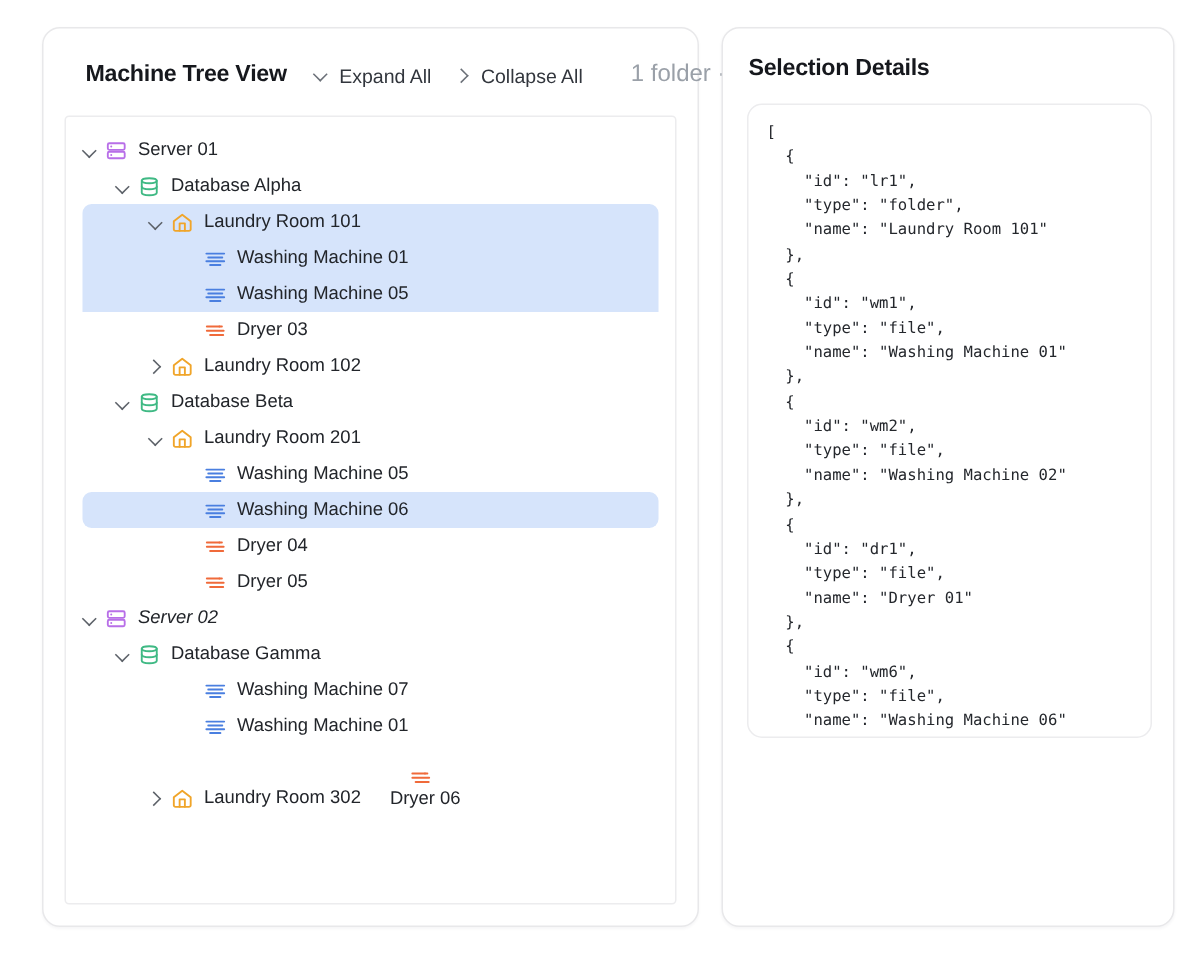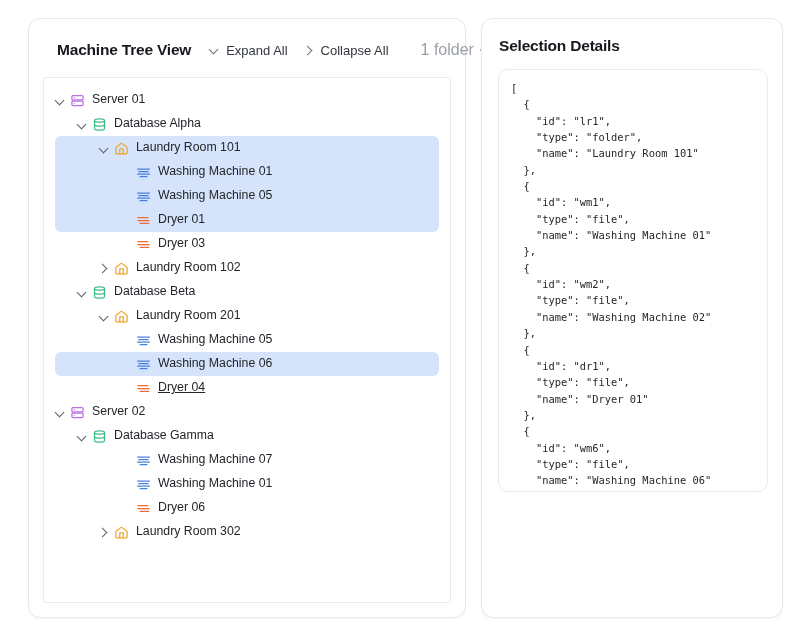--- a/index.html
+++ b/index.html
@@ -273,122 +273,122 @@
               <span class="twisty none"></span>
               <span class="ticon"><svg width="15" height="15" viewBox="0 0 24 24" fill="none" stroke-width="2" stroke-linecap="round" stroke-linejoin="round" stroke="#4a7fe0">
                   <path d="M2.5 6.5h19"></path>
                   <path d="M4.5 10.6h15"></path>
                   <path d="M2.5 14.6h19"></path>
                   <path d="M6.5 18.6h11"></path>
                 </svg></span>
               <span class="label">Washing Machine 05</span>
             </div>
           </div>
-          <div class="tree-row sel sel-bot">
+          <div class="tree-row">
             <div class="row-bg"></div>
             <div class="row-inner" style="padding-left: 74px;">
               <span class="twisty none"></span>
               <span class="ticon"><svg width="15" height="15" viewBox="0 0 24 24" fill="none" stroke-width="2" stroke-linecap="round" stroke-linejoin="round" stroke="#f06a3a">
                   <path d="M3 7.5h13.5"></path>
                   <path d="M3 12h18"></path>
                   <path d="M6.5 16.5h14"></path>
                   <path d="M16.5 7.5l2.6 0"></path>
                 </svg></span>
-              <span class="label">Dryer 01</span>
+              <span class="label">Dryer 03</span>
+            </div>
+          </div>
+          <div class="tree-row">
+            <div class="row-bg"></div>
+            <div class="row-inner" style="padding-left: 52px;">
+              <span class="twisty closed"></span>
+              <span class="ticon"><svg width="15" height="15" viewBox="0 0 24 24" fill="none" stroke-width="2" stroke-linecap="round" stroke-linejoin="round" stroke="#f0a52a">
+                  <path d="M3 10.4 12 3.4l9 7v8.4a1.8 1.8 0 0 1-1.8 1.8H4.8A1.8 1.8 0 0 1 3 18.8z"></path>
+                  <path d="M9.2 20.6v-8h5.6v8"></path>
+                </svg></span>
+              <span class="label">Laundry Room 102</span>
+            </div>
+          </div>
+          <div class="tree-row">
+            <div class="row-bg"></div>
+            <div class="row-inner" style="padding-left: 30px;">
+              <span class="twisty open"></span>
+              <span class="ticon"><svg width="15" height="15" viewBox="0 0 24 24" fill="none" stroke-width="2" stroke-linecap="round" stroke-linejoin="round" stroke="#3fb984">
+                  <ellipse cx="12" cy="5.6" rx="8" ry="2.7"></ellipse>
+                  <path d="M4 5.6v12.8c0 1.5 3.6 2.7 8 2.7s8-1.2 8-2.7V5.6"></path>
+                  <path d="M4 12c0 1.5 3.6 2.7 8 2.7s8-1.2 8-2.7"></path>
+                </svg></span>
+              <span class="label">Database Beta</span>
+            </div>
+          </div>
+          <div class="tree-row">
+            <div class="row-bg"></div>
+            <div class="row-inner" style="padding-left: 52px;">
+              <span class="twisty open"></span>
+              <span class="ticon"><svg width="15" height="15" viewBox="0 0 24 24" fill="none" stroke-width="2" stroke-linecap="round" stroke-linejoin="round" stroke="#f0a52a">
+                  <path d="M3 10.4 12 3.4l9 7v8.4a1.8 1.8 0 0 1-1.8 1.8H4.8A1.8 1.8 0 0 1 3 18.8z"></path>
+                  <path d="M9.2 20.6v-8h5.6v8"></path>
+                </svg></span>
+              <span class="label">Laundry Room 201</span>
+            </div>
+          </div>
+          <div class="tree-row">
+            <div class="row-bg"></div>
+            <div class="row-inner" style="padding-left: 74px;">
+              <span class="twisty none"></span>
+              <span class="ticon"><svg width="15" height="15" viewBox="0 0 24 24" fill="none" stroke-width="2" stroke-linecap="round" stroke-linejoin="round" stroke="#4a7fe0">
+                  <path d="M2.5 6.5h19"></path>
+                  <path d="M4.5 10.6h15"></path>
+                  <path d="M2.5 14.6h19"></path>
+                  <path d="M6.5 18.6h11"></path>
+                </svg></span>
+              <span class="label">Washing Machine 05</span>
+            </div>
+          </div>
+          <div class="tree-row sel sel-solo">
+            <div class="row-bg"></div>
+            <div class="row-inner" style="padding-left: 74px;">
+              <span class="twisty none"></span>
+              <span class="ticon"><svg width="15" height="15" viewBox="0 0 24 24" fill="none" stroke-width="2" stroke-linecap="round" stroke-linejoin="round" stroke="#4a7fe0">
+                  <path d="M2.5 6.5h19"></path>
+                  <path d="M4.5 10.6h15"></path>
+                  <path d="M2.5 14.6h19"></path>
+                  <path d="M6.5 18.6h11"></path>
+                </svg></span>
+              <span class="label">Washing Machine 06</span>
             </div>
           </div>
           <div class="tree-row">
             <div class="row-bg"></div>
             <div class="row-inner" style="padding-left: 74px;">
               <span class="twisty none"></span>
               <span class="ticon"><svg width="15" height="15" viewBox="0 0 24 24" fill="none" stroke-width="2" stroke-linecap="round" stroke-linejoin="round" stroke="#f06a3a">
                   <path d="M3 7.5h13.5"></path>
                   <path d="M3 12h18"></path>
                   <path d="M6.5 16.5h14"></path>
                   <path d="M16.5 7.5l2.6 0"></path>
                 </svg></span>
-              <span class="label">Dryer 03</span>
-            </div>
-          </div>
-          <div class="tree-row">
-            <div class="row-bg"></div>
-            <div class="row-inner" style="padding-left: 52px;">
-              <span class="twisty closed"></span>
-              <span class="ticon"><svg width="15" height="15" viewBox="0 0 24 24" fill="none" stroke-width="2" stroke-linecap="round" stroke-linejoin="round" stroke="#f0a52a">
-                  <path d="M3 10.4 12 3.4l9 7v8.4a1.8 1.8 0 0 1-1.8 1.8H4.8A1.8 1.8 0 0 1 3 18.8z"></path>
-                  <path d="M9.2 20.6v-8h5.6v8"></path>
-                </svg></span>
-              <span class="label">Laundry Room 102</span>
-            </div>
-          </div>
-          <div class="tree-row">
-            <div class="row-bg"></div>
-            <div class="row-inner" style="padding-left: 30px;">
-              <span class="twisty open"></span>
-              <span class="ticon"><svg width="15" height="15" viewBox="0 0 24 24" fill="none" stroke-width="2" stroke-linecap="round" stroke-linejoin="round" stroke="#3fb984">
-                  <ellipse cx="12" cy="5.6" rx="8" ry="2.7"></ellipse>
-                  <path d="M4 5.6v12.8c0 1.5 3.6 2.7 8 2.7s8-1.2 8-2.7V5.6"></path>
-                  <path d="M4 12c0 1.5 3.6 2.7 8 2.7s8-1.2 8-2.7"></path>
-                </svg></span>
-              <span class="label">Database Beta</span>
-            </div>
-          </div>
-          <div class="tree-row">
-            <div class="row-bg"></div>
-            <div class="row-inner" style="padding-left: 52px;">
-              <span class="twisty open"></span>
-              <span class="ticon"><svg width="15" height="15" viewBox="0 0 24 24" fill="none" stroke-width="2" stroke-linecap="round" stroke-linejoin="round" stroke="#f0a52a">
-                  <path d="M3 10.4 12 3.4l9 7v8.4a1.8 1.8 0 0 1-1.8 1.8H4.8A1.8 1.8 0 0 1 3 18.8z"></path>
-                  <path d="M9.2 20.6v-8h5.6v8"></path>
-                </svg></span>
-              <span class="label">Laundry Room 201</span>
-            </div>
-          </div>
-          <div class="tree-row">
-            <div class="row-bg"></div>
-            <div class="row-inner" style="padding-left: 74px;">
-              <span class="twisty none"></span>
-              <span class="ticon"><svg width="15" height="15" viewBox="0 0 24 24" fill="none" stroke-width="2" stroke-linecap="round" stroke-linejoin="round" stroke="#4a7fe0">
-                  <path d="M2.5 6.5h19"></path>
-                  <path d="M4.5 10.6h15"></path>
-                  <path d="M2.5 14.6h19"></path>
-                  <path d="M6.5 18.6h11"></path>
-                </svg></span>
-              <span class="label">Washing Machine 05</span>
-            </div>
-          </div>
-          <div class="tree-row sel sel-solo">
-            <div class="row-bg"></div>
-            <div class="row-inner" style="padding-left: 74px;">
-              <span class="twisty none"></span>
-              <span class="ticon"><svg width="15" height="15" viewBox="0 0 24 24" fill="none" stroke-width="2" stroke-linecap="round" stroke-linejoin="round" stroke="#4a7fe0">
-                  <path d="M2.5 6.5h19"></path>
-                  <path d="M4.5 10.6h15"></path>
-                  <path d="M2.5 14.6h19"></path>
-                  <path d="M6.5 18.6h11"></path>
-                </svg></span>
-              <span class="label">Washing Machine 06</span>
-            </div>
-          </div>
-          <div class="tree-row">
-            <div class="row-bg"></div>
-            <div class="row-inner" style="padding-left: 74px; text-decoration: underline;">
+              <span class="label">Dryer 04</span>
+            </div>
+          </div>
+          <div class="tree-row">
+            <div class="row-bg"></div>
+            <div class="row-inner" style="padding-left: 74px;">
               <span class="twisty none"></span>
               <span class="ticon"><svg width="15" height="15" viewBox="0 0 24 24" fill="none" stroke-width="2" stroke-linecap="round" stroke-linejoin="round" stroke="#f06a3a">
                   <path d="M3 7.5h13.5"></path>
                   <path d="M3 12h18"></path>
                   <path d="M6.5 16.5h14"></path>
                   <path d="M16.5 7.5l2.6 0"></path>
                 </svg></span>
-              <span class="label">Dryer 04</span>
-            </div>
-          </div>
-          <div class="tree-row">
-            <div class="row-bg"></div>
-            <div class="row-inner" style="padding-left: 8px;">
+              <span class="label">Dryer 05</span>
+            </div>
+          </div>
+          <div class="tree-row">
+            <div class="row-bg"></div>
+            <div class="row-inner" style="padding-left: 8px; font-style: italic;">
               <span class="twisty open"></span>
               <span class="ticon"><svg width="15" height="15" viewBox="0 0 24 24" fill="none" stroke-width="2" stroke-linecap="round" stroke-linejoin="round" stroke="#b86fe8">
                   <rect x="3" y="4" width="18" height="7" rx="1.6"></rect>
                   <rect x="3" y="13" width="18" height="7" rx="1.6"></rect>
                   <line x1="6.6" y1="7.5" x2="6.7" y2="7.5"></line>
                   <line x1="6.6" y1="16.5" x2="6.7" y2="16.5"></line>
                 </svg></span>
               <span class="label">Server 02</span>
             </div>
           </div>
@@ -425,21 +425,21 @@
                   <path d="M2.5 6.5h19"></path>
                   <path d="M4.5 10.6h15"></path>
                   <path d="M2.5 14.6h19"></path>
                   <path d="M6.5 18.6h11"></path>
                 </svg></span>
               <span class="label">Washing Machine 01</span>
             </div>
           </div>
           <div class="tree-row">
             <div class="row-bg"></div>
-            <div class="row-inner" style="padding-left: 74px;">
+            <div class="row-inner" style="padding-left: 74px; flex-direction: column;">
               <span class="twisty none"></span>
               <span class="ticon"><svg width="15" height="15" viewBox="0 0 24 24" fill="none" stroke-width="2" stroke-linecap="round" stroke-linejoin="round" stroke="#f06a3a">
                   <path d="M3 7.5h13.5"></path>
                   <path d="M3 12h18"></path>
                   <path d="M6.5 16.5h14"></path>
                   <path d="M16.5 7.5l2.6 0"></path>
                 </svg></span>
               <span class="label">Dryer 06</span>
             </div>
           </div>

